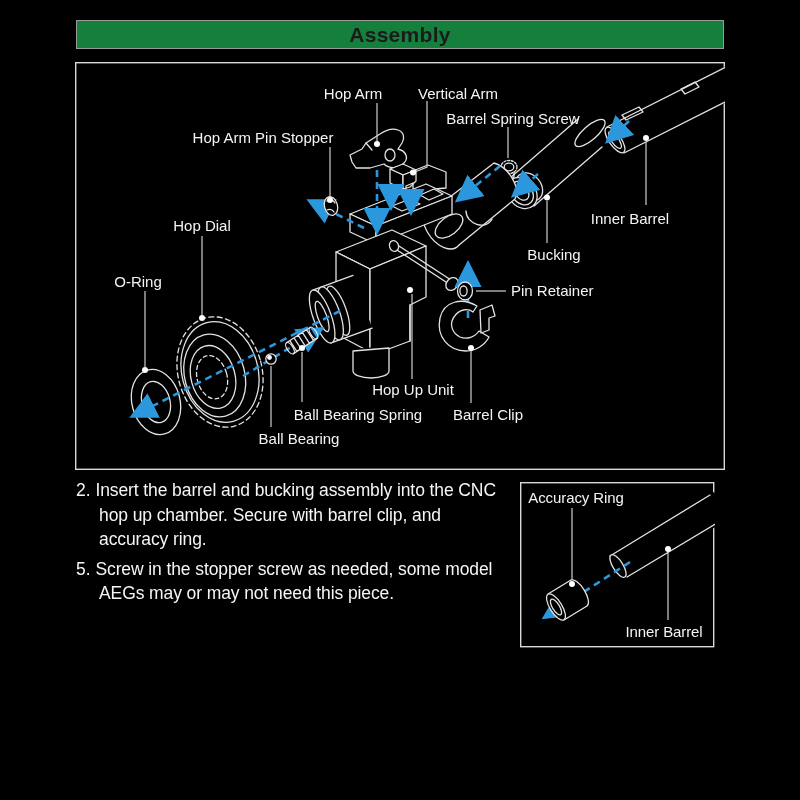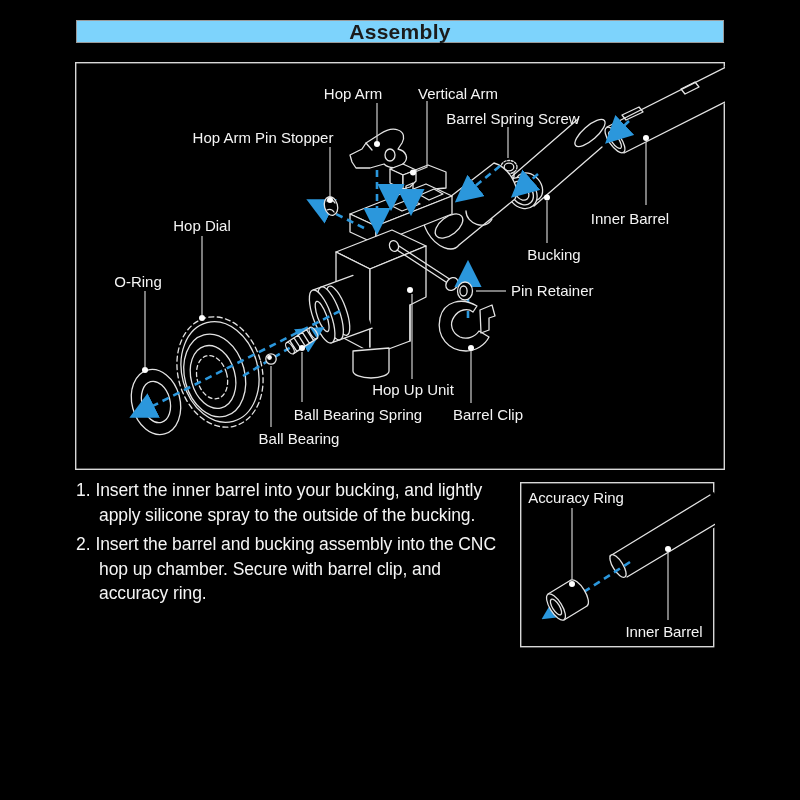--- a/index.html
+++ b/index.html
@@ -1,17 +1,17 @@
 <!DOCTYPE html>
 <html><head>
 <meta charset="utf-8">
 <style>
   html,body{margin:0;padding:0;width:800px;height:800px;background:#000;overflow:hidden;
             font-family:"Liberation Sans", sans-serif;}
-  .banner{position:absolute;left:76px;top:20px;width:648px;height:23px;background:#7dd3fc;
+  .banner{position:absolute;left:76px;top:20px;width:648px;height:29px;background:#15803d;
           border:1px solid #9a9a9a;box-sizing:border-box;display:flex;align-items:center;justify-content:center;}
   .banner span{font-size:21px;font-weight:bold;color:#1b1b1b;letter-spacing:.3px;}
   svg.mainsvg{position:absolute;left:75px;top:62px;}
   .lines{stroke:#E3E3E3;stroke-width:1.3;fill:none;stroke-linejoin:round;stroke-linecap:round;}
   .fillb{fill:#000;}
   .leader{stroke:#CFCFCF;stroke-width:1.2;fill:none;}
   .dot{fill:#fff;stroke:none;}
   .lbl{font-family:"Liberation Sans",sans-serif;font-size:15px;fill:#F4F4F4;}
   .blue{stroke:#2B97DC;stroke-width:2.6;stroke-dasharray:7 5;fill:none;}
   .bluehead{fill:#2B97DC;}
@@ -232,18 +232,18 @@
       <path class="leader" d="M572,508 L572,580"></path>
       <circle class="dot" cx="572" cy="584" r="3"></circle>
       <path class="leader" d="M668,553 L668,620"></path>
       <circle class="dot" cx="668" cy="549" r="3"></circle>
       <text class="lbl" x="576" y="503" text-anchor="middle">Accuracy Ring</text>
       <text class="lbl" x="664" y="637" text-anchor="middle">Inner Barrel</text>
     </svg>
   </div>
 
   <div class="item">
-    <span class="num">1.</span><span>Insert the inner barrel into your bucking, and lightly apply silicone spray to the outside of the bucking.</span>
+    <span class="num">2.</span><span>Insert the barrel and bucking assembly into the CNC hop up chamber. Secure with barrel clip, and accuracy ring.</span>
   </div>
   <div class="item">
-    <span class="num">2.</span><span>Insert the barrel and bucking assembly into the CNC hop up chamber. Secure with barrel clip, and accuracy ring.</span>
+    <span class="num">5.</span><span>Screw in the stopper screw as needed, some model AEGs may or may not need this piece.</span>
   </div>
 </div>
 
 </body></html>

